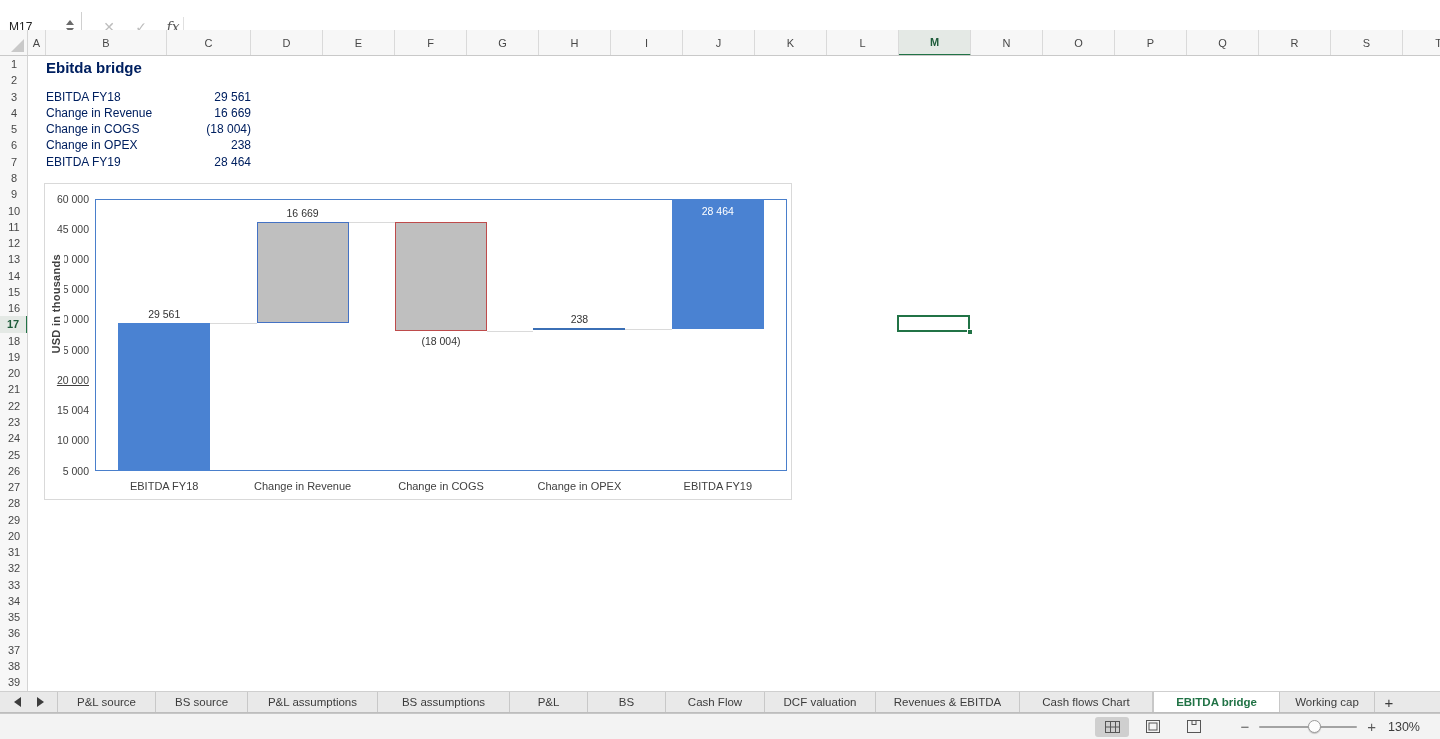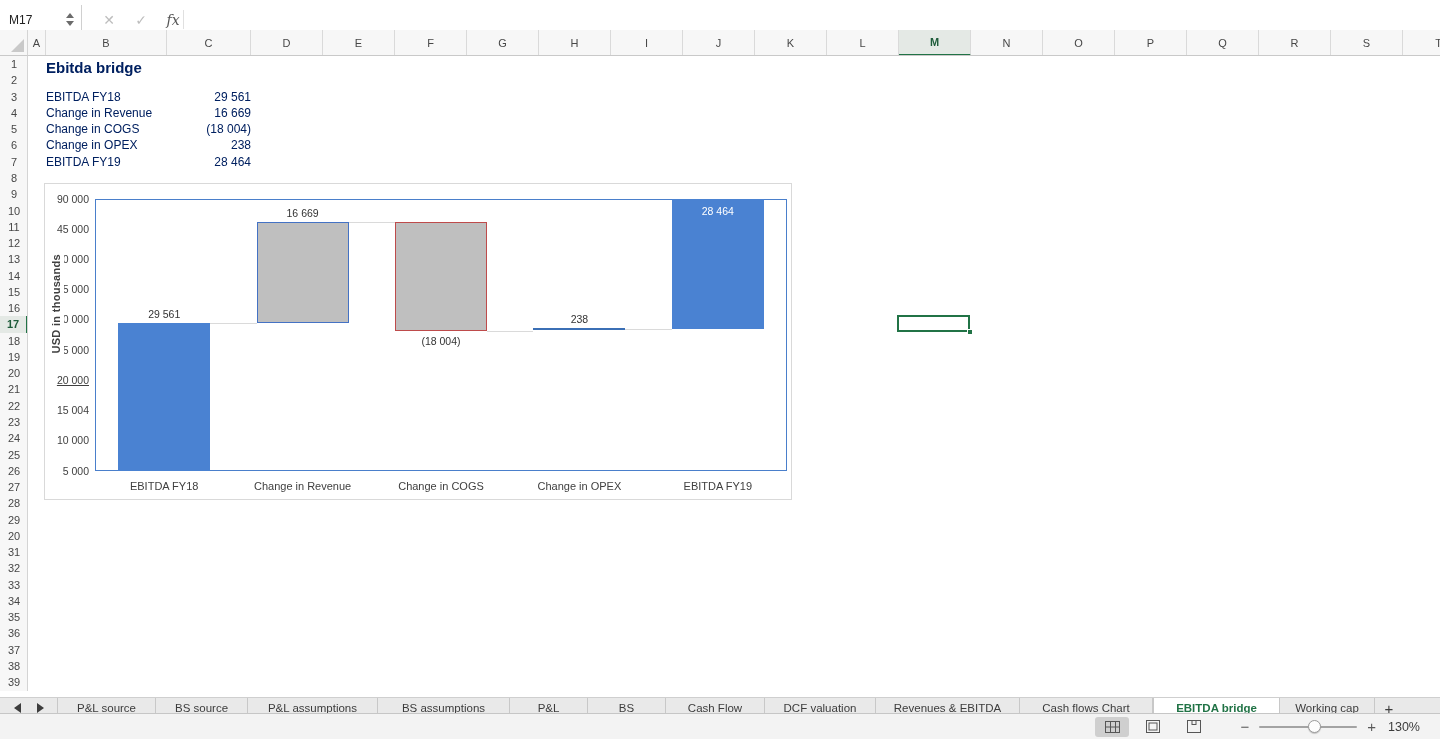--- a/index.html
+++ b/index.html
@@ -1,21 +1,21 @@
 <!DOCTYPE html>
 <html><head>
 <meta charset="utf-8">
 <style>
   * { margin:0; padding:0; box-sizing:border-box; }
   html,body { width:1440px; height:739px; overflow:hidden; }
   body { font-family:"Liberation Sans", sans-serif; background:#fff; color:#222; }
   #app { position:relative; width:1440px; height:739px; background:#fff; overflow:hidden; }
 
   
-  #formula-row { position:absolute; left:0; top:5px; width:1440px; height:30px; background:#fff; border-bottom:1px solid #c8c8c8; }
+  #formula-row { position:absolute; left:0; top:12px; width:1440px; height:30px; background:#fff; border-bottom:1px solid #c8c8c8; }
   #name-box { position:absolute; left:0; top:0; width:82px; height:29px; border-right:1px solid #d0d0d0; display:flex; align-items:center; }
   #name-box .val { padding-left:9px; font-size:12px; color:#222; flex:1; }
   #name-spinner { width:14px; height:20px; display:flex; flex-direction:column; align-items:center; justify-content:center; gap:3px; margin-right:4px; }
   #name-spinner .up { width:0; height:0; border-left:4px solid transparent; border-right:4px solid transparent; border-bottom:5px solid #6b6b6b; }
   #name-spinner .dn { width:0; height:0; border-left:4px solid transparent; border-right:4px solid transparent; border-top:5px solid #6b6b6b; }
   #fx-btns { position:absolute; left:92px; top:0; height:29px; display:flex; align-items:center; gap:14px; padding-left:8px; }
   .fbtn { font-size:14px; color:#bdbdbd; width:18px; text-align:center; }
   .fbtn.fx { color:#555; font-family:"DejaVu Serif", serif; font-style:italic; font-size:14px; }
   #fx-divider { position:absolute; left:183px; top:5px; height:19px; width:1px; background:#e0e0e0; }
   #formula-input { position:absolute; left:190px; top:0; right:0; height:29px; }
@@ -52,21 +52,21 @@
   .bar.blue { background:#4a82d2; }
   .bar.gray-blue { background:#bfbfbf; border:1px solid #4472c4; }
   .bar.gray-red { background:#bfbfbf; border:1px solid #be4b4b; }
   .bar.thin-blue { background:#4a82d2; border:1px solid #3b6fb5; }
   .dlabel { position:absolute; width:90px; text-align:center; font-size:10.5px; color:#333; height:13px; line-height:13px; }
   .dlabel.inside { color:#fff; }
   .connector { position:absolute; height:1px; background:#dadada; }
   .xlabel { position:absolute; width:130px; text-align:center; font-size:11px; color:#404040; top:296px; }
 
   
-  #tab-bar { position:absolute; left:0; bottom:20px; width:1440px; height:22px; background:#e9e9e9; border-top:1px solid #cfcfcf; border-bottom:1px solid #bdbdbd; display:flex; align-items:stretch; overflow:hidden; }
+  #tab-bar { position:absolute; left:0; bottom:26px; width:1440px; height:22px; background:#e9e9e9; border-top:1px solid #cfcfcf; border-bottom:1px solid #bdbdbd; display:flex; align-items:stretch; overflow:hidden; }
   #tab-arrows { width:58px; display:flex; align-items:center; justify-content:center; gap:16px; border-right:1px solid #c8c8c8; }
   .tab-arrow-left { width:0; height:0; border-top:5px solid transparent; border-bottom:5px solid transparent; border-right:7px solid #3c3c3c; }
   .tab-arrow-right { width:0; height:0; border-top:5px solid transparent; border-bottom:5px solid transparent; border-left:7px solid #3c3c3c; }
   .sheet-tab { flex:0 0 auto; display:flex; align-items:center; justify-content:center; font-size:11.5px; color:#3c3c3c; border-right:1px solid #c8c8c8; overflow:hidden; white-space:nowrap; }
   .sheet-tab.active { background:#fff; color:#217346; font-weight:bold; border-left:1px solid #c8c8c8; }
   #tab-add { flex:0 0 28px; display:flex; align-items:center; justify-content:center; font-size:15px; color:#3c3c3c; }
 
   
   #status-bar { position:absolute; left:0; bottom:0; width:1440px; height:26px; background:#f3f3f3; border-top:1px solid #c6c6c6; display:flex; align-items:center; justify-content:flex-end; gap:0; }
   .view-icon { width:34px; height:20px; display:flex; align-items:center; justify-content:center; border-radius:3px; margin-right:7px; }
@@ -180,21 +180,21 @@
         <div class="cell-value" style="top: 65.12px;">(18 004)</div>
         <div class="cell-label" style="top: 81.4px;">Change in OPEX</div>
         <div class="cell-value" style="top: 81.4px;">238</div>
         <div class="cell-label" style="top: 97.68px;">EBITDA FY19</div>
         <div class="cell-value" style="top: 97.68px;">28 464</div>
       </div>
 
     <div id="chart">
       <div id="plot"></div>
       <div id="yticks">
-          <div class="ytick" style="top: 8.5px;">90 000</div>
+          <div class="ytick" style="top: 8.5px;">60 000</div>
           <div class="ytick" style="top: 38.7222px;">45 000</div>
           <div class="ytick" style="top: 68.9444px;">40 000</div>
           <div class="ytick" style="top: 99.1667px;">35 000</div>
           <div class="ytick" style="top: 129.389px;">30 000</div>
           <div class="ytick" style="top: 159.611px;">25 000</div>
           <div class="ytick" style="top: 189.833px; text-decoration: underline;">20 000</div>
           <div class="ytick" style="top: 220.056px;">15 004</div>
           <div class="ytick" style="top: 250.278px;">10 000</div>
           <div class="ytick" style="top: 280.5px;">5 000</div>
         </div>

